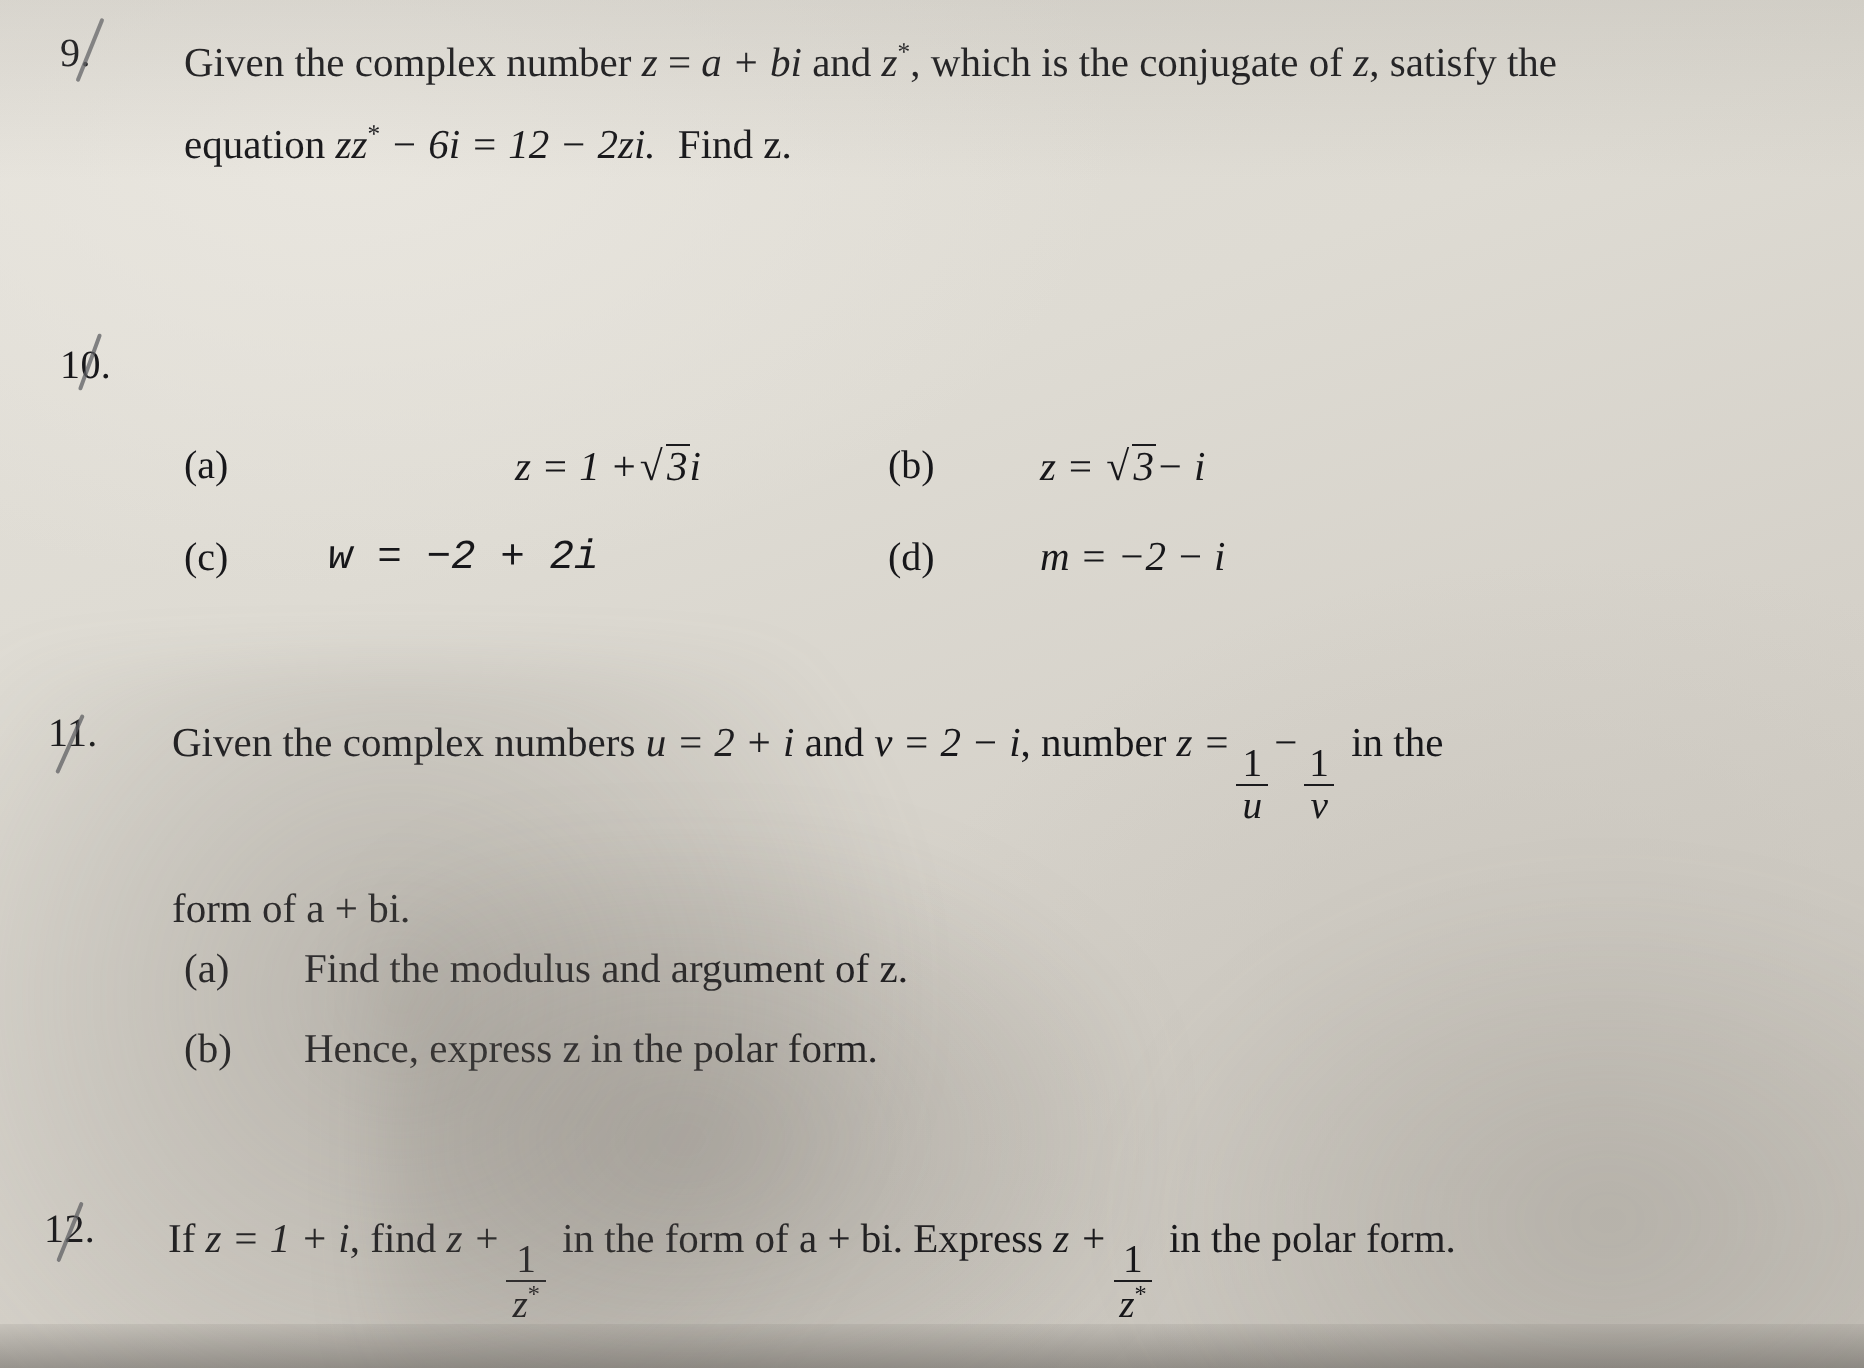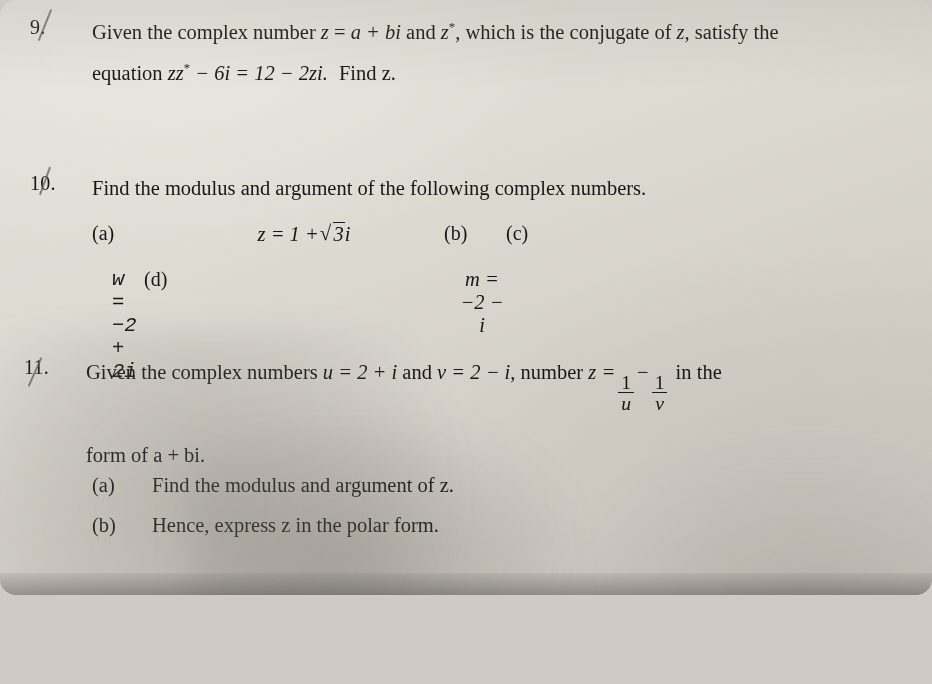--- a/index.html
+++ b/index.html
@@ -11,27 +11,26 @@
     height: 684px;
     overflow: hidden;
     background: #cfcbc4;
     font-family: "Liberation Serif", serif;
   }
 
   
   #page {
     position: relative;
     width: 932px;
-    height: 595px;
+    height: 684px;
     background:
       radial-gradient(ellipse 70% 55% at 18% 10%, #e9e6df 0%, rgba(233,230,223,0) 60%),
       radial-gradient(ellipse 60% 60% at 85% 80%, #c9c5bd 0%, rgba(201,197,189,0) 65%),
       linear-gradient(160deg, #e4e1da 0%, #dedbd3 35%, #d4d0c8 65%, #c6c2ba 100%);
     overflow: hidden;
-    border-radius: 16px;
   }
   
   .shade {
     position: absolute;
     pointer-events: none;
   }
   .shade.s1 {
     left: -60px; top: 330px;
     width: 520px; height: 420px;
     background: radial-gradient(ellipse at 50% 40%, rgba(120,115,108,0.32) 0%, rgba(120,115,108,0.12) 48%, rgba(120,115,108,0) 72%);
@@ -176,32 +175,33 @@
           <span>equation</span>
           <i class="v">zz</i><span class="sup">*</span>
           <i class="v">− 6i = 12 − 2zi.</i>
           <span style="margin-left:6px;">Find z.</span>
         </div>
       </div>
     </div>
 
     <div class="q" style="left:30px; top:172px; width:890px;">
       <div class="qnum">10.</div>
-      <div class="qbody">
-        <div class="line">Find the modulus and argument of the following complex numbers.</div>
-      </div>
     </div>
 
     <div class="parts" style="left:92px; top:222px;">
       <div class="plabel">(a)</div>
       <div style="padding-left:20px;text-align:center;">
         <i class="v">z =</i>
         <i class="v">1 +</i><span class="sqrt"><span><i class="v">3</i></span></span><i class="v">i</i>
       </div>
       <div class="plabel">(b)</div>
+      <div style="padding-left:14px;">
+        <i class="v">z =</i>
+        <span class="sqrt"><span><i class="v">3</i></span></span><i class="v">− i</i>
+      </div>
 
       <div class="plabel">(c)</div>
       <div style="padding-left:20px;font-family:Liberation Mono, monospace;">
         <i class="v">w = −2 + 2i</i>
       </div>
       <div class="plabel">(d)</div>
       <div style="padding-left:14px;text-align:center;">
         <i class="v">m = −2 − i</i>
       </div>
     </div>

